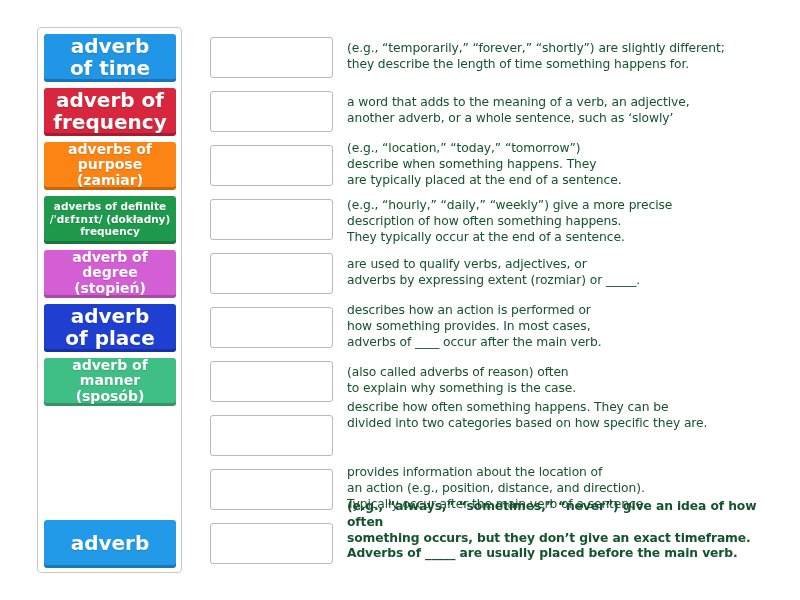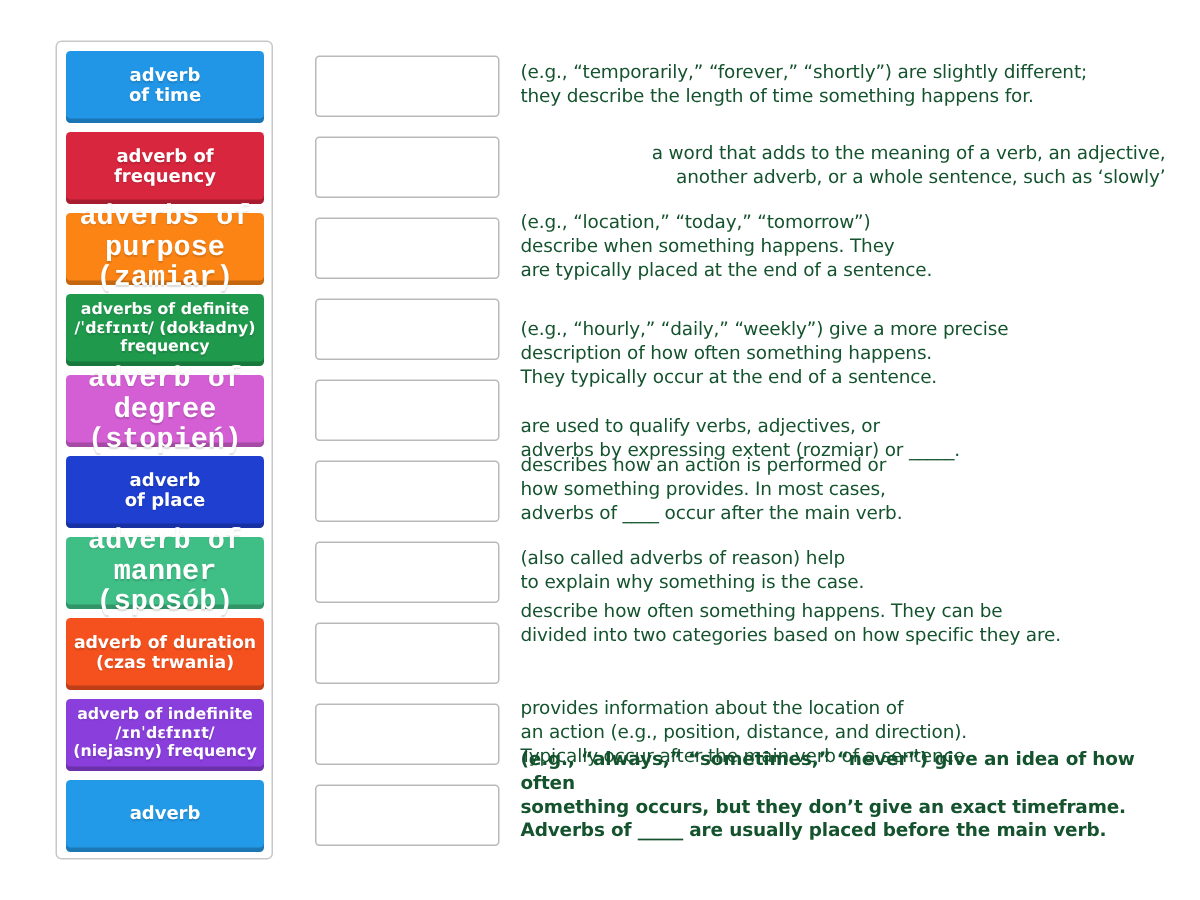--- a/index.html
+++ b/index.html
@@ -14,22 +14,22 @@
     }
     .tile {
       position: absolute; left: 6px; width: 132px; height: 48px;
       border-radius: 3px; color: #fff; font-weight: bold;
       display: flex; align-items: center; justify-content: center; text-align: center;
       box-sizing: border-box; cursor: grab; line-height: 1.1;
       box-shadow: inset 0 -3px 0 rgba(0,0,0,0.22);
       text-shadow: 0 1px 1px rgba(0,0,0,0.15);
       white-space: pre-line; padding: 0 2px 2px 2px;
     }
-    .fs-l { font-size: 12px; }
-    .fs-m { font-size: 19px; font-family: Liberation Mono, monospace; }
+    .fs-l { font-size: 20px; }
+    .fs-m { font-size: 14px; }
     .fs-s { font-size: 11.5px; line-height: 1.15; }
     .fs-xs { font-size: 10.5px; line-height: 1.2; }
     .slot {
       position: absolute; left: 210px; width: 123px; height: 41px;
       border: 1px solid #b9b9b9; border-radius: 3px; background: #fff; box-sizing: border-box;
     }
     .def {
       position: absolute; left: 347px; width: 430px;
       font-family: "DejaVu Sans", sans-serif; font-size: 12.3px; line-height: 15.8px;
       color: #14532d; white-space: pre-line; letter-spacing: -0.1px;
@@ -47,55 +47,50 @@
 purpose (zamiar)</div>
   <div class="tile fs-xs" style="top: 168px; background: rgb(31, 154, 77);">adverbs of definite
 /ˈdɛfɪnɪt/ (dokładny)
 frequency</div>
   <div class="tile fs-m" style="top: 222px; background: rgb(212, 95, 212);">adverb of
 degree (stopień)</div>
   <div class="tile fs-l" style="top: 276px; background: rgb(30, 63, 208);">adverb
 of place</div>
   <div class="tile fs-m" style="top: 330px; background: rgb(63, 191, 134);">adverb of
 manner (sposób)</div>
-  <div class="tile fs-s" style="top: 384px; background: rgb(244, 81, 30);">adverb of duration
-(czas trwania)</div>
-  <div class="tile fs-xs" style="top: 438px; background: rgb(138, 63, 220);">adverb of indefinite
-/ɪnˈdɛfɪnɪt/
-(niejasny) frequency</div>
   <div class="tile fs-l" style="top: 492px; background: rgb(35, 154, 232);">adverb</div>
 </div>
 
 <div class="slot" style="top: 37px;"></div>
 <div class="slot" style="top: 91px;"></div>
 <div class="slot" style="top: 145px;"></div>
 <div class="slot" style="top: 199px;"></div>
 <div class="slot" style="top: 253px;"></div>
 <div class="slot" style="top: 307px;"></div>
 <div class="slot" style="top: 361px;"></div>
 <div class="slot" style="top: 415px;"></div>
 <div class="slot" style="top: 469px;"></div>
 <div class="slot" style="top: 523px;"></div>
 
 <div class="def" style="top: 41.2px;">(e.g., “temporarily,” “forever,” “shortly”) are slightly different;
 they describe the length of time something happens for.</div>
-<div class="def" style="top: 95.2px; text-align: right;">a word that adds to the meaning of a verb, an adjective,
+<div class="def" style="top: 95.2px;">a word that adds to the meaning of a verb, an adjective,
 another adverb, or a whole sentence, such as ‘slowly’</div>
 <div class="def" style="top: 141.3px;">(e.g., “location,” “today,” “tomorrow”)
 describe when something happens. They
 are typically placed at the end of a sentence.</div>
-<div class="def" style="top: 212px;">(e.g., “hourly,” “daily,” “weekly”) give a more precise
+<div class="def" style="top: 198px;">(e.g., “hourly,” “daily,” “weekly”) give a more precise
 description of how often something happens.
 They typically occur at the end of a sentence.</div>
-<div class="def" style="top: 257.2px; margin-top: 20px;">are used to qualify verbs, adjectives, or
+<div class="def" style="top: 257.2px;">are used to qualify verbs, adjectives, or
 adverbs by expressing extent (rozmiar) or _____.</div>
 <div class="def" style="top: 303.3px;">describes how an action is performed or
 how something provides. In most cases,
 adverbs of ____ occur after the main verb.</div>
-<div class="def" style="top: 365.2px;">(also called adverbs of reason) help
+<div class="def" style="top: 365.2px;">(also called adverbs of reason) often
 to explain why something is the case.</div>
 <div class="def" style="top: 400px;">describe how often something happens. They can be
 divided into two categories based on how specific they are.</div>
 <div class="def" style="top: 465.3px;">provides information about the location of
 an action (e.g., position, distance, and direction).
 Typically occur after the main verb of a sentence.</div>
 <div class="def" style="top: 499px; font-weight: bold;">(e.g., “always,” “sometimes,” “never”) give an idea of how often
 something occurs, but they don’t give an exact timeframe.
 Adverbs of _____ are usually placed before the main verb.</div>
 

